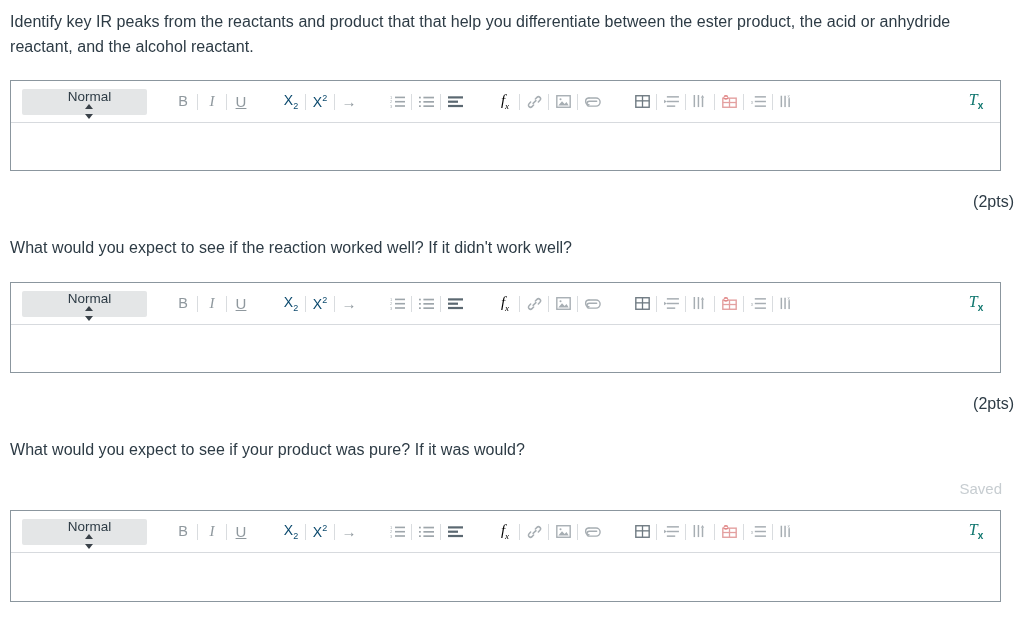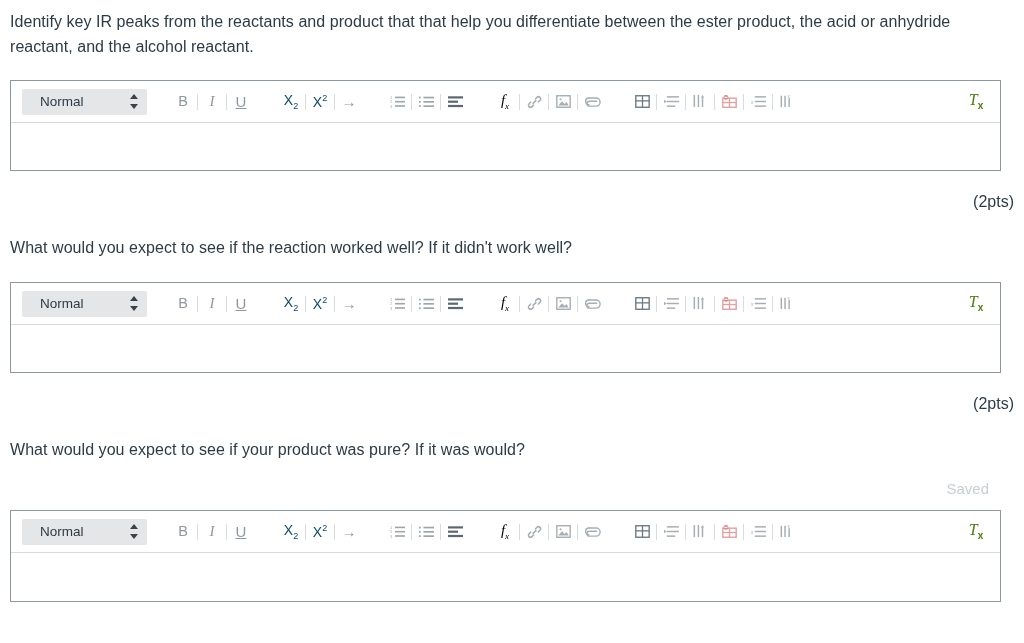--- a/index.html
+++ b/index.html
@@ -44,21 +44,21 @@
 
   .spacer-10 { height: 10px; }
   .spacer-16 { height: 16px; }
   .spacer-18 { height: 18px; }
   .spacer-21 { height: 21px; }
   .spacer-22 { height: 22px; }
 
   
   .saved-row {
     text-align: right;
-    padding-right: 35px;
+    padding-right: 22px;
     height: 22px;
   }
   .saved-text {
     font-size: 15px;
     color: #c7cdd1;
     line-height: 22px;
   }
 
   
   .rce {
@@ -90,20 +90,21 @@
     border: none;
     border-radius: 2px;
     height: 26px;
     width: 125px;
     display: flex;
     align-items: center;
     padding: 0 8px 0 18px;
     box-sizing: border-box;
     position: relative;
     cursor: pointer;
+    flex-direction: column;
   }
   .fmt-label {
     font-size: 13.5px;
     color: #2d3b45;
     flex: 1;
   }
   .fmt-arrows {
     width: 9px;
     height: 15px;
     position: relative;
@@ -186,21 +187,21 @@
     font-size: 15px;
     color: #000000;
     line-height: 1;
   }
   .fx-ico sub { font-size: 9px; font-style: italic; }
 
   .tx-ico {
     font-family: "Liberation Serif", serif;
     font-style: italic;
     font-size: 16px;
-    color: #4d7c0f;
+    color: #0f766e;
     line-height: 1;
   }
   .tx-ico sub {
     font-size: 10px;
     font-style: normal;
     font-weight: bold;
     text-decoration: none;
     font-family: "Liberation Sans", sans-serif;
   }
 

